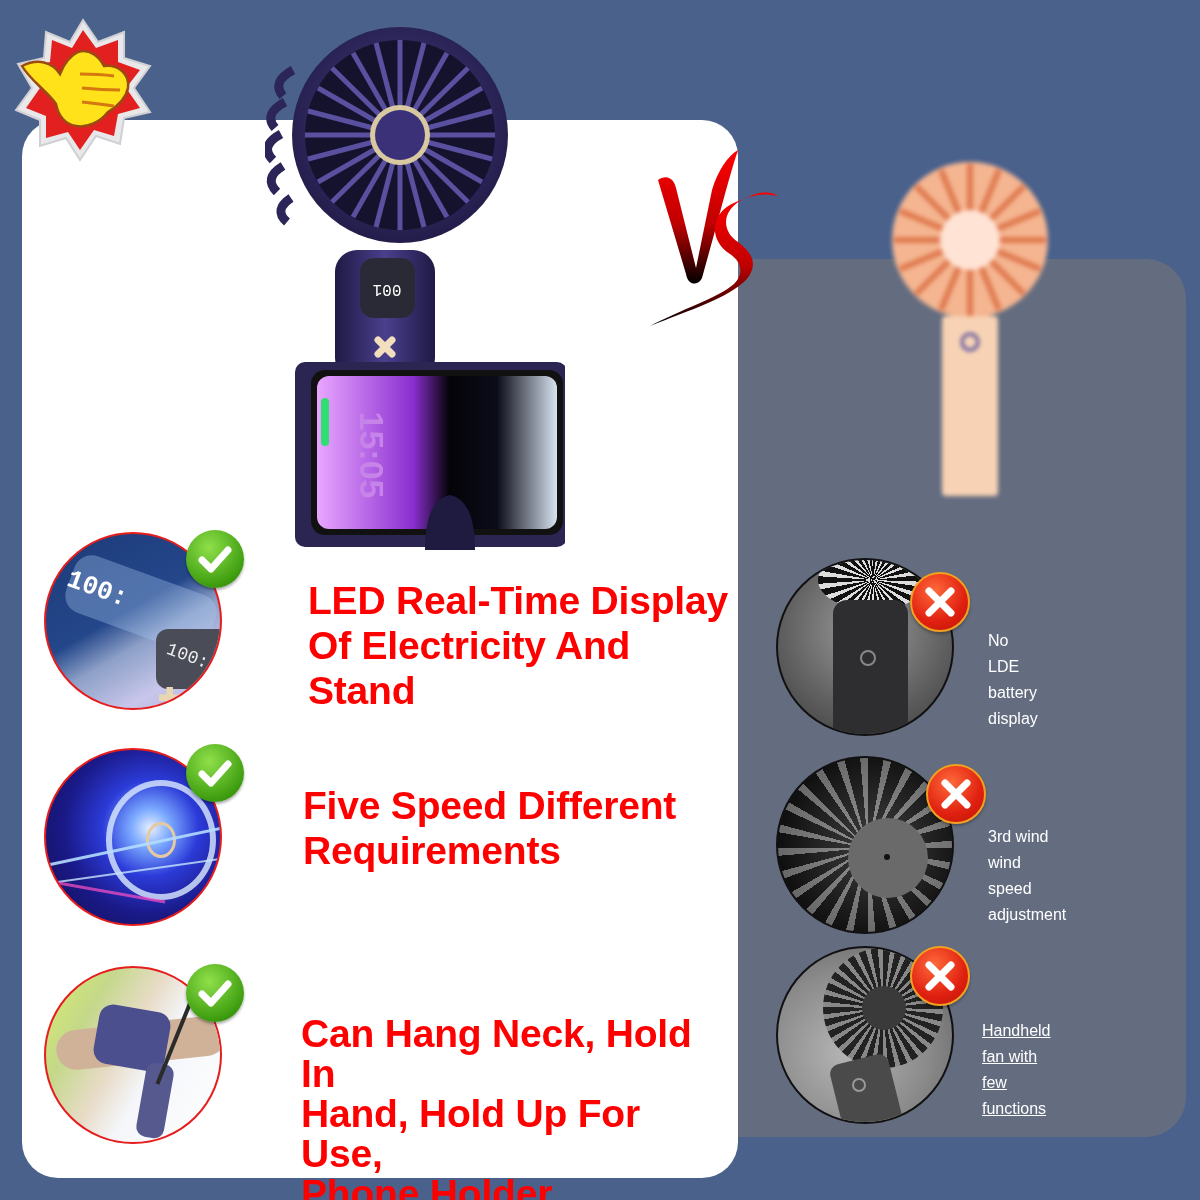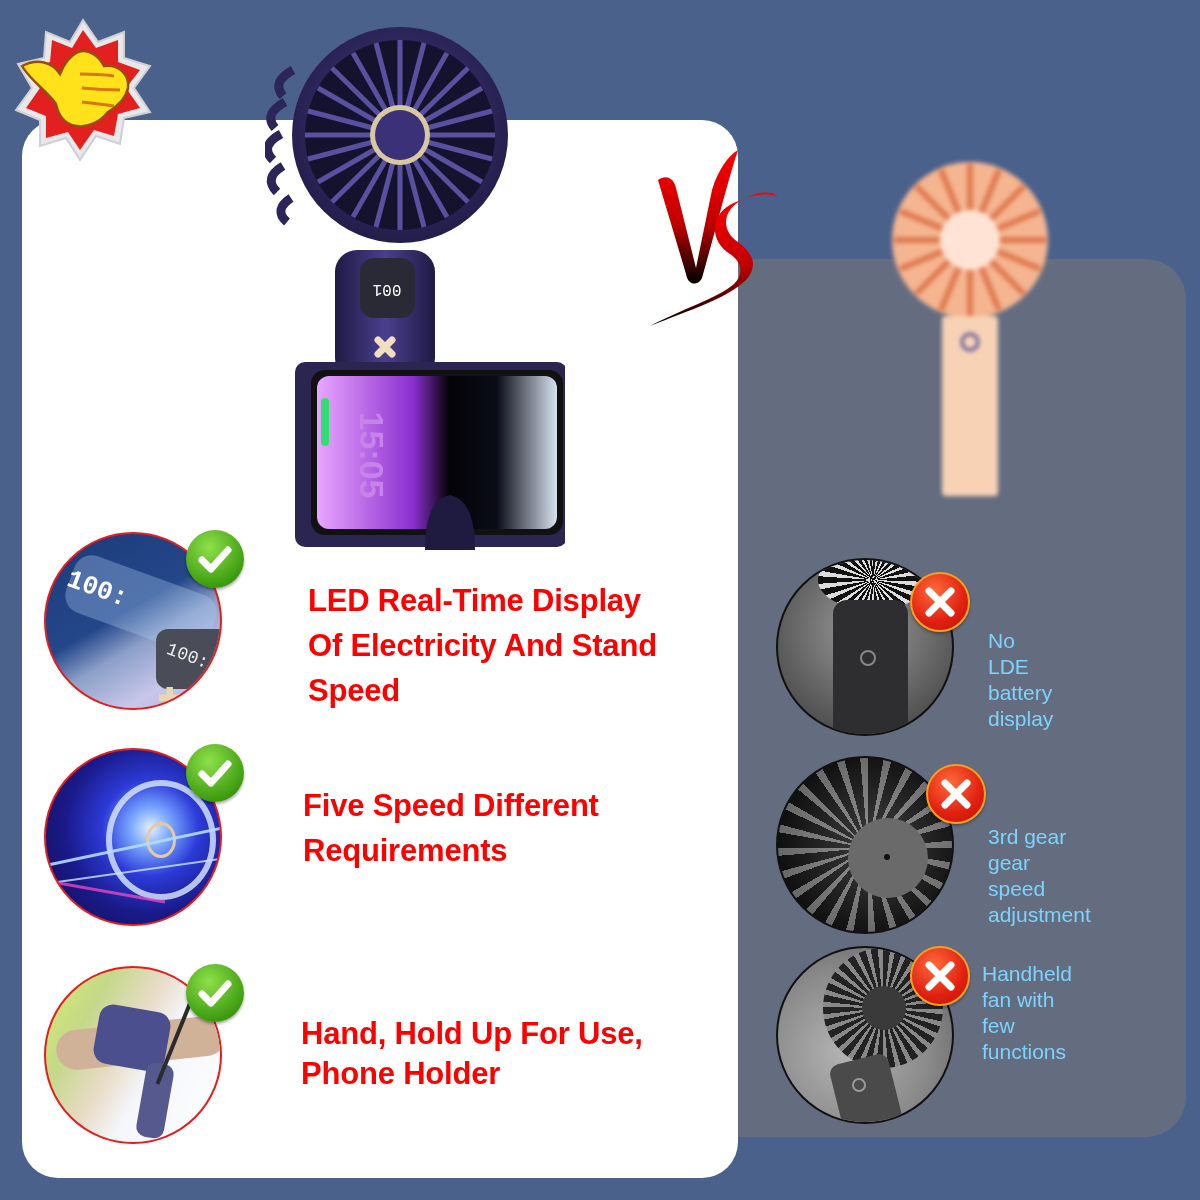--- a/index.html
+++ b/index.html
@@ -14,28 +14,28 @@
 
   
   .hero { position: absolute; left: 265px; top: 10px; width: 300px; height: 540px; }
 
   .vs { position: absolute; left: 630px; top: 150px; width: 150px; height: 180px; }
 
   .compare-fan { position: absolute; left: 890px; top: 150px; width: 160px; height: 350px; filter: blur(2px); }
 
   .feature { position: absolute; }
   .feature-circle { position: absolute; width: 178px; height: 178px; border-radius: 50%; border: 2px solid #e51d1d; overflow: hidden; }
-  .feature-text { position: absolute; color: #ff0000; font-weight: bold; font-size: 31px; line-height: 45px; letter-spacing: -0.2px; }
+  .feature-text { position: absolute; color: #ff0000; font-weight: bold; font-size: 39px; line-height: 45px; letter-spacing: -0.2px; }
   .check { position: absolute; width: 58px; height: 58px; border-radius: 50%; background: radial-gradient(circle at 40% 30%, #8fe04a, #3f9e10 70%, #2d7a08); box-shadow: 0 2px 3px rgba(0,0,0,0.35); }
   .check svg { position: absolute; left: 11px; top: 11px; }
 
   .neg-circle { position: absolute; width: 178px; height: 178px; border-radius: 50%; border: 2px solid #111; overflow: hidden; background: #555; }
   .xbadge { position: absolute; width: 60px; height: 60px; border-radius: 50%; background: radial-gradient(circle at 40% 30%, #ff6a3a, #e02010 60%, #b81508); border: 2px solid #f3a020; box-shadow: 0 2px 3px rgba(0,0,0,0.3); }
   .xbadge svg { position: absolute; left: 12px; top: 12px; }
-  .neg-text { position: absolute; color: #7dd3fc; font-size: 21px; line-height: 26px; }
+  .neg-text { position: absolute; color: #ffffff; font-size: 16px; line-height: 26px; }
 </style>
 </head>
 <body>
 
 <div class="gray-panel"></div>
 <div class="white-panel"></div>
 
 <svg class="thumb-badge" viewBox="0 0 150 150">
   <polygon points="75,6 90,28 116,18 116,44 142,52 126,74 142,98 116,104 112,130 88,122 72,146 58,124 32,132 32,106 8,96 24,74 10,50 36,44 38,18 62,28" fill="#e8e8ea" stroke="#d0d0d4" stroke-width="2"></polygon>
   <polygon points="75,16 88,34 110,26 110,48 132,56 118,74 132,94 110,100 106,122 86,116 72,136 60,118 38,124 38,102 18,94 32,74 20,54 42,48 44,26 64,34" fill="#e32020"></polygon>
@@ -160,21 +160,20 @@
     <div style="position:absolute;left:112px;top:148px;color:#e9d7b3;font-size:28px;font-weight:bold;">✚</div>
   </div>
   <div class="check" style="left:186px;top:530px;">
     <svg width="36" height="36" viewBox="0 0 36 36">
         <path d="M5,19 L14,28 L31,9" stroke="#fff" stroke-width="7" fill="none" stroke-linecap="round" stroke-linejoin="round"></path>
       </svg>
   </div>
   <div class="feature-text" style="left:308px;top:578px;width:420px;">
     <div>LED Real-Time Display</div>
     <div>Of Electricity And Stand</div>
-    <div>Speed</div>
   </div>
 </div>
 
 <div class="feature">
   <div class="feature-circle" style="left:44px;top:748px;background:radial-gradient(circle at 60% 45%,#e6f0ff 0%,#7aa8ff 14%,#2c3bd8 34%,#1a1a8a 60%,#120c4a 100%);">
     <div style="position:absolute;left:60px;top:30px;width:110px;height:120px;border-radius:50%;border:6px solid rgba(220,235,255,0.8);"></div>
     <div style="position:absolute;left:100px;top:72px;width:30px;height:36px;border-radius:50%;border:3px solid #e6c9a0;"></div>
     <div style="position:absolute;left:0;top:95px;width:178px;height:3px;background:rgba(180,220,255,0.9);transform:rotate(-12deg);"></div>
     <div style="position:absolute;left:0;top:120px;width:178px;height:2px;background:rgba(200,230,255,0.8);transform:rotate(-8deg);"></div>
     <div style="position:absolute;left:0;top:140px;width:120px;height:3px;background:rgba(255,80,200,0.7);transform:rotate(10deg);"></div>
@@ -196,20 +195,21 @@
     <div style="position:absolute;left:50px;top:40px;width:72px;height:60px;border-radius:14px;background:#4c4f8e;transform:rotate(10deg);"></div>
     <div style="position:absolute;left:95px;top:95px;width:28px;height:75px;border-radius:10px;background:#56598e;transform:rotate(10deg);"></div>
     <div style="position:absolute;left:130px;top:10px;width:4px;height:110px;background:#2b2b2b;transform:rotate(22deg);"></div>
   </div>
   <div class="check" style="left:186px;top:964px;">
     <svg width="36" height="36" viewBox="0 0 36 36">
         <path d="M5,19 L14,28 L31,9" stroke="#fff" stroke-width="7" fill="none" stroke-linecap="round" stroke-linejoin="round"></path>
       </svg>
   </div>
   <div class="feature-text" style="left:301px;top:1014px;width:430px;line-height:40px;">
+    <div>Can Hang Neck, Hold In</div>
     <div>Hand, Hold Up For Use,</div>
     <div>Phone Holder</div>
   </div>
 </div>
 
 <div class="feature">
   <div class="neg-circle" style="left:776px;top:558px;background:radial-gradient(circle at 50% 40%,#9b9b9b,#5f5f5f 60%,#3a3a3a);">
     <div style="position:absolute;left:40px;top:-10px;width:110px;height:60px;border-radius:50%;background:repeating-conic-gradient(#111 0 8deg,#ddd 8deg 14deg);"></div>
     <div style="position:absolute;left:55px;top:40px;width:75px;height:150px;border-radius:14px;background:#2e2e30;"></div>
     <div style="position:absolute;left:82px;top:90px;width:16px;height:16px;border-radius:50%;border:2px solid #888;"></div>
@@ -230,34 +230,34 @@
     <div style="position:absolute;left:-10px;top:-10px;width:200px;height:200px;border-radius:50%;background:repeating-conic-gradient(from 180deg,#0a0a0a 0 10deg,#aaa 10deg 15deg);opacity:.55;"></div>
     <div style="position:absolute;left:70px;top:60px;width:80px;height:80px;border-radius:50%;background:#6a6a6a;"></div>
     <div style="position:absolute;left:106px;top:96px;width:6px;height:6px;border-radius:50%;background:#111;"></div>
   </div>
   <div class="xbadge" style="left:926px;top:764px;">
     <svg width="32" height="32" viewBox="0 0 32 32">
         <path d="M5,5 L27,27 M27,5 L5,27" stroke="#fff" stroke-width="7" stroke-linecap="round"></path>
       </svg>
   </div>
   <div class="neg-text" style="left:988px;top:824px;">
-    <div>3rd gear gear</div>
+    <div>3rd wind wind</div>
     <div>speed adjustment</div>
   </div>
 </div>
 
 <div class="feature">
   <div class="neg-circle" style="left:776px;top:946px;background:radial-gradient(circle at 40% 60%,#b5b5b5,#8a8a8a 55%,#5a5a5a);">
     <div style="position:absolute;left:45px;top:0;width:120px;height:120px;border-radius:50%;background:repeating-conic-gradient(#222 0 7deg,#888 7deg 12deg);"></div>
     <div style="position:absolute;left:84px;top:38px;width:44px;height:44px;border-radius:50%;background:#3a3a3a;"></div>
     <div style="position:absolute;left:60px;top:110px;width:60px;height:90px;border-radius:10px;background:#4a4a4a;transform:rotate(-14deg);"></div>
     <div style="position:absolute;left:74px;top:130px;width:14px;height:14px;border-radius:50%;border:2px solid #999;"></div>
   </div>
   <div class="xbadge" style="left:910px;top:946px;">
     <svg width="32" height="32" viewBox="0 0 32 32">
         <path d="M5,5 L27,27 M27,5 L5,27" stroke="#fff" stroke-width="7" stroke-linecap="round"></path>
       </svg>
   </div>
-  <div class="neg-text" style="left:982px;top:961px;">
+  <div class="neg-text" style="left:982px;top:1018px;text-decoration:underline;">
     <div>Handheld fan with</div>
     <div>few functions</div>
   </div>
 </div>
 
 </body></html>

